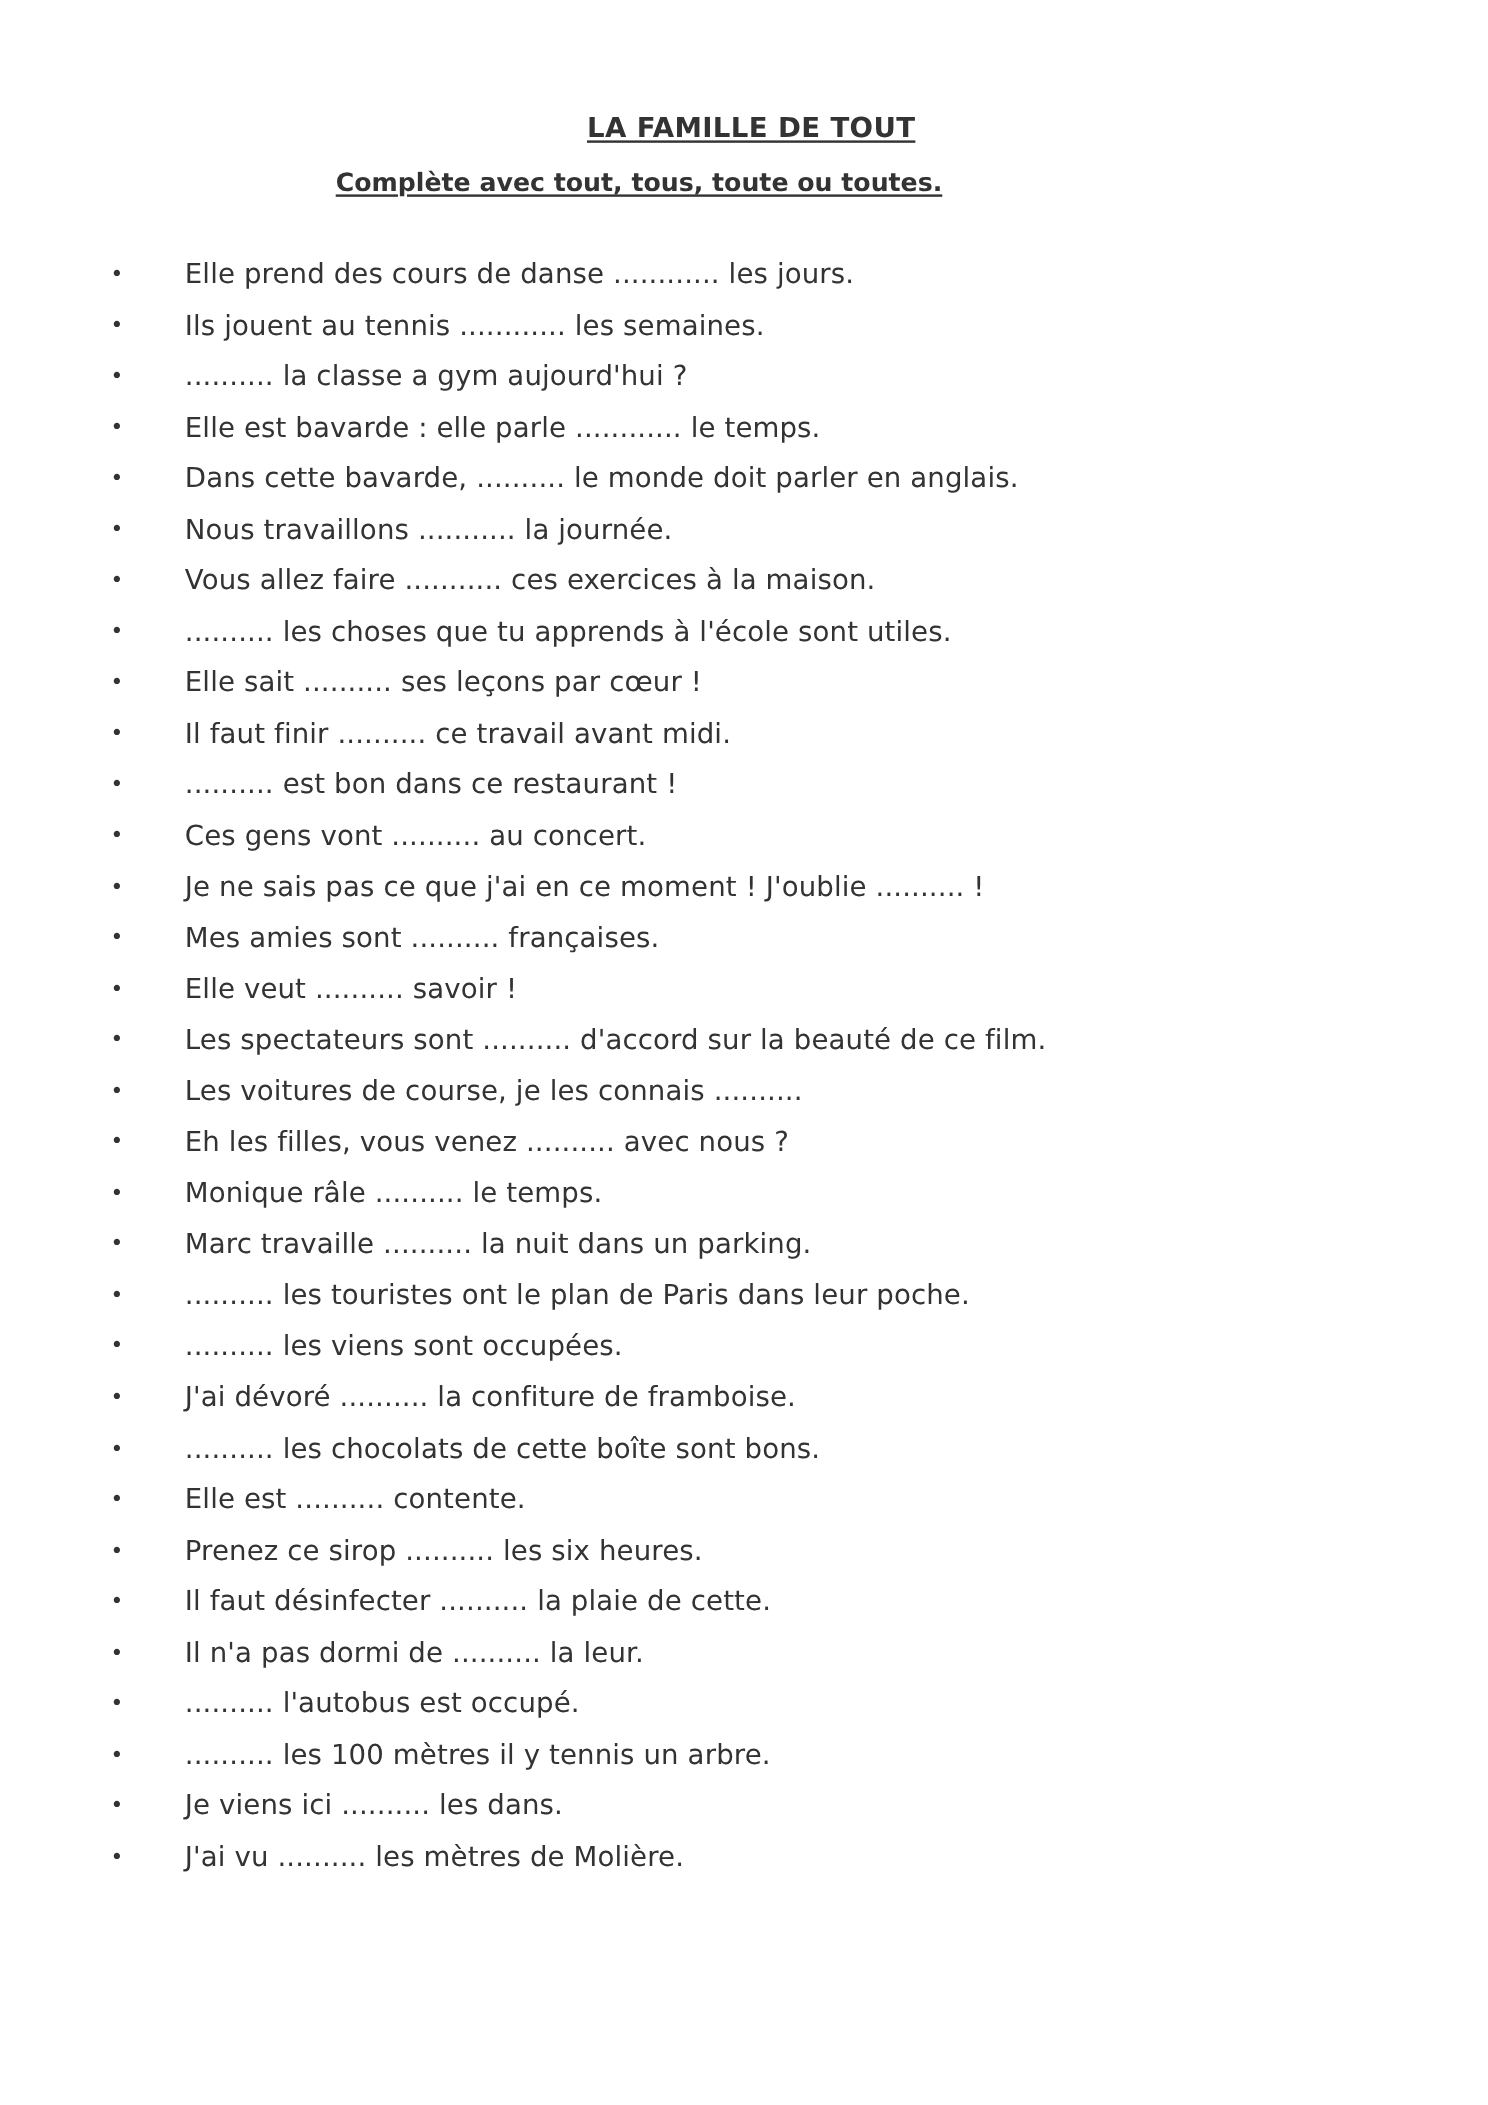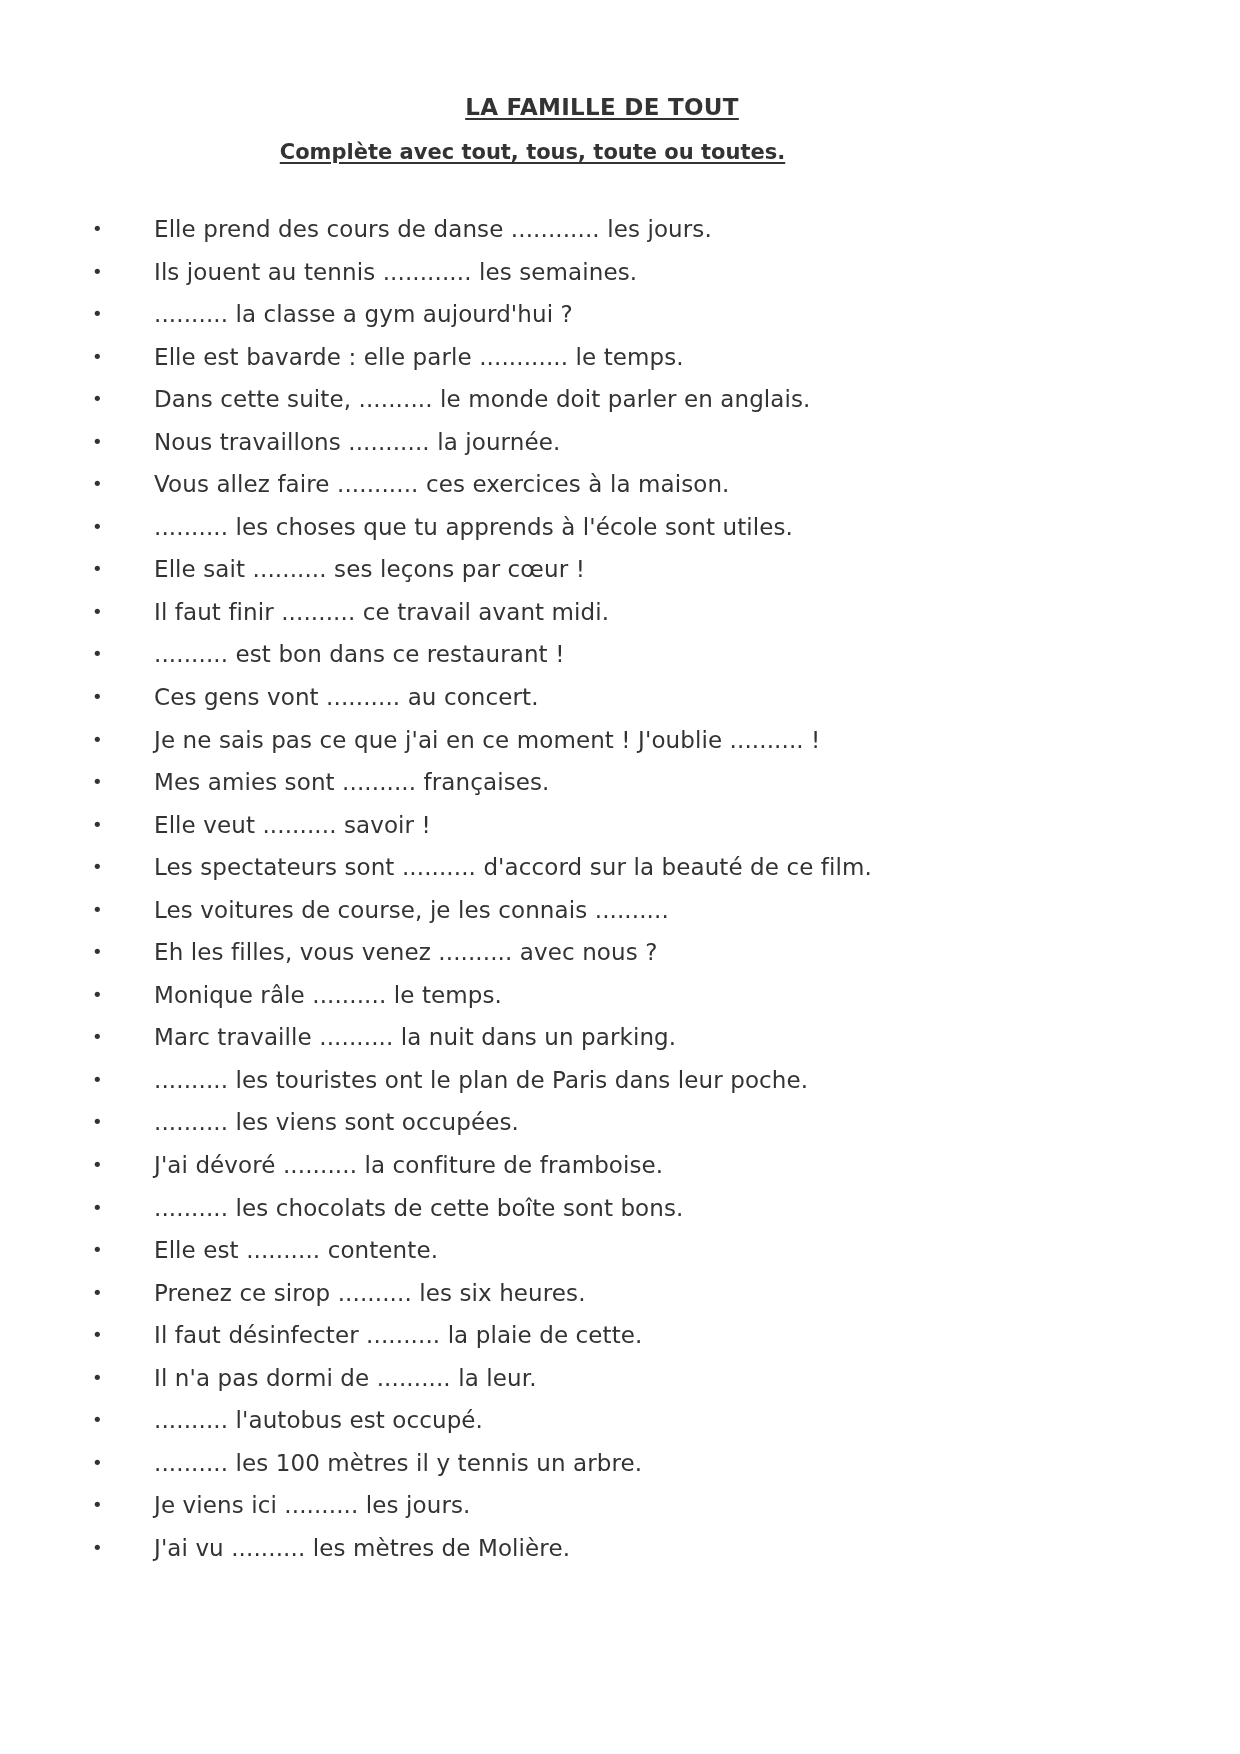--- a/index.html
+++ b/index.html
@@ -25,20 +25,21 @@
     .title {
       position: absolute;
       left: 0;
       width: 1204px;
       top: 94px;
       text-align: center;
       font-weight: bold;
       font-size: 23px;
       letter-spacing: 0.3px;
       color: #333333;
+      padding-left: 24px;
     }
     .title span, .subtitle span {
       text-decoration: underline;
       text-decoration-thickness: 2px;
       text-underline-offset: 3px;
     }
     .subtitle {
       position: absolute;
       left: 0;
       width: 1065px;
@@ -98,21 +99,21 @@
     <li class="exercise-item">
         <span class="bullet">•</span>
         <span class="item-text">.......... la classe a gym aujourd'hui ?</span>
       </li>
     <li class="exercise-item">
         <span class="bullet">•</span>
         <span class="item-text">Elle est bavarde : elle parle ............ le temps.</span>
       </li>
     <li class="exercise-item">
         <span class="bullet">•</span>
-        <span class="item-text">Dans cette suite, .......... le monde doit parler en anglais.</span>
+        <span class="item-text">Dans cette bavarde, .......... le monde doit parler en anglais.</span>
       </li>
     <li class="exercise-item">
         <span class="bullet">•</span>
         <span class="item-text">Nous travaillons ........... la journée.</span>
       </li>
     <li class="exercise-item">
         <span class="bullet">•</span>
         <span class="item-text">Vous allez faire ........... ces exercices à la maison.</span>
       </li>
     <li class="exercise-item">
@@ -202,20 +203,20 @@
     <li class="exercise-item">
         <span class="bullet">•</span>
         <span class="item-text">.......... l'autobus est occupé.</span>
       </li>
     <li class="exercise-item">
         <span class="bullet">•</span>
         <span class="item-text">.......... les 100 mètres il y tennis un arbre.</span>
       </li>
     <li class="exercise-item">
         <span class="bullet">•</span>
-        <span class="item-text">Je viens ici .......... les jours.</span>
+        <span class="item-text">Je viens ici .......... les dans.</span>
       </li>
     <li class="exercise-item">
         <span class="bullet">•</span>
         <span class="item-text">J'ai vu .......... les mètres de Molière.</span>
       </li>
   </ul>
 </div>
 
 </body></html>

